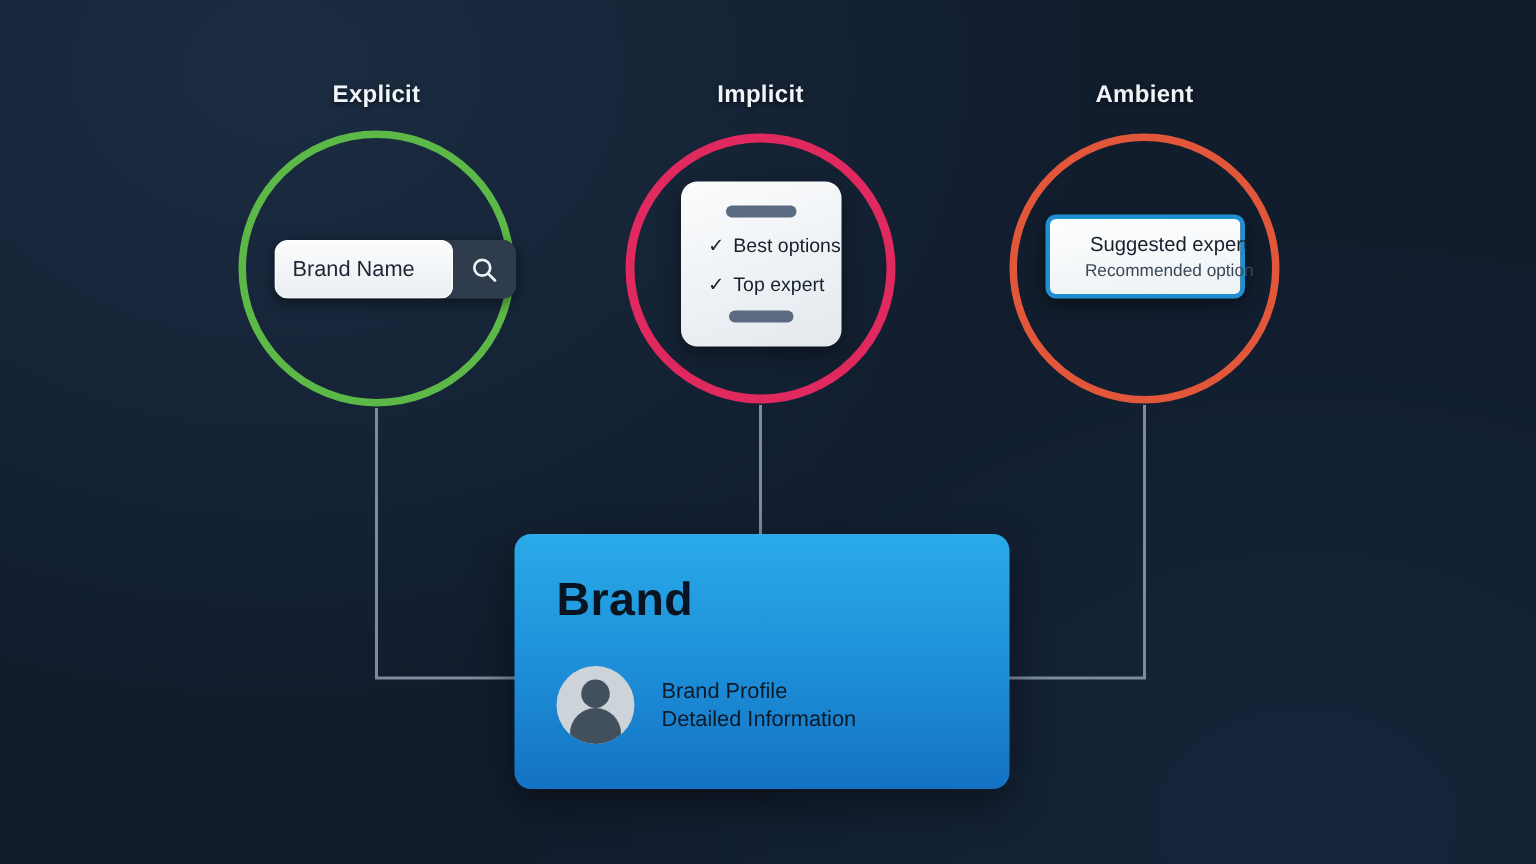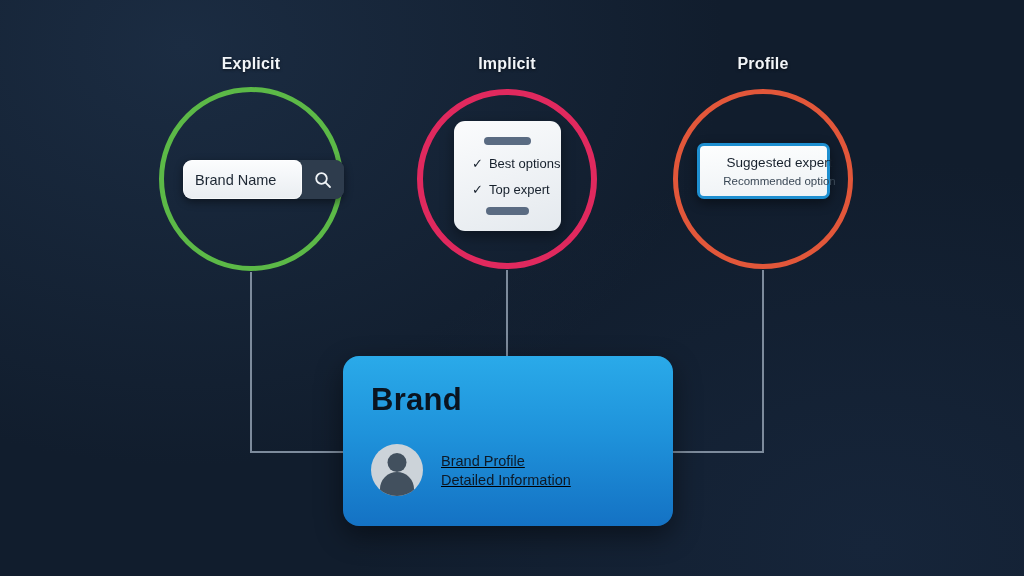--- a/index.html
+++ b/index.html
@@ -164,21 +164,20 @@
     font-weight: bold;
     color: #0a1420;
     letter-spacing: .3px;
     margin: 0;
   }
   .brand-row {
     display: flex;
     align-items: center;
     gap: 18px;
     margin-top: 26px;
-    text-decoration: underline;
   }
   .avatar {
     width: 52px;
     height: 52px;
     border-radius: 50%;
     background: #ccd3d9;
     position: relative;
     overflow: hidden;
     flex: 0 0 auto;
   }
@@ -218,21 +217,21 @@
 
     <path d="M251,272 L251,452 L345,452" fill="none" stroke="#7d8b9c" stroke-width="2"></path>
 
     <path d="M507,270 L507,357" fill="none" stroke="#7d8b9c" stroke-width="2"></path>
 
     <path d="M763,270 L763,452 L672,452" fill="none" stroke="#7d8b9c" stroke-width="2"></path>
   </svg>
 
   <div class="col-title" style="left:151px; top:55px; width:200px;">Explicit</div>
   <div class="col-title" style="left:407px; top:55px; width:200px;">Implicit</div>
-  <div class="col-title" style="left:663px; top:55px; width:200px;">Profile</div>
+  <div class="col-title" style="left:663px; top:55px; width:200px;">Ambient</div>
 
   <div class="ring ring-explicit" style="left:159px; top:87px; width:184px; height:184px; border-color:#5cb947;"></div>
   <div class="ring ring-implicit" style="left:417px; top:89px; width:180px; height:180px; border-color:#e0295e;"></div>
   <div class="ring ring-ambient" style="left:673px; top:89px; width:180px; height:180px; border-color:#e2573a;"></div>
 
   <div class="search-widget" style="left:183px; top:160px; width:161px; height:39px;">
     <div class="search-field" placeholder="Brand Name">Brand Name</div>
     <div class="search-btn">
       <svg width="20" height="20" viewBox="0 0 20 20">
         <circle cx="8.5" cy="8.5" r="5.3" fill="none" stroke="#f0f4f7" stroke-width="1.8"></circle>
@@ -254,21 +253,21 @@
       </div>
     </div>
     <div class="bar bar-bottom"></div>
   </div>
 
   <div class="ambient-card" style="left:697px; top:143px; width:133px; height:56px;">
     <div class="ambient-title">Suggested expert</div>
     <div class="ambient-sub">Recommended option</div>
   </div>
 
-  <div class="brand-card" style="left:343px; top:356px; width:330px; height:170px;">
+  <div class="brand-card" style="left:343px; top:356px; width:330px; height:170px;border-radius:11px;">
     <div class="brand-title">Brand</div>
     <div class="brand-row">
       <div class="avatar">
         <div class="avatar-head"></div>
         <div class="avatar-body"></div>
       </div>
       <div class="brand-lines">
         <div class="brand-line">Brand Profile</div>
         <div class="brand-line">Detailed Information</div>
       </div>

